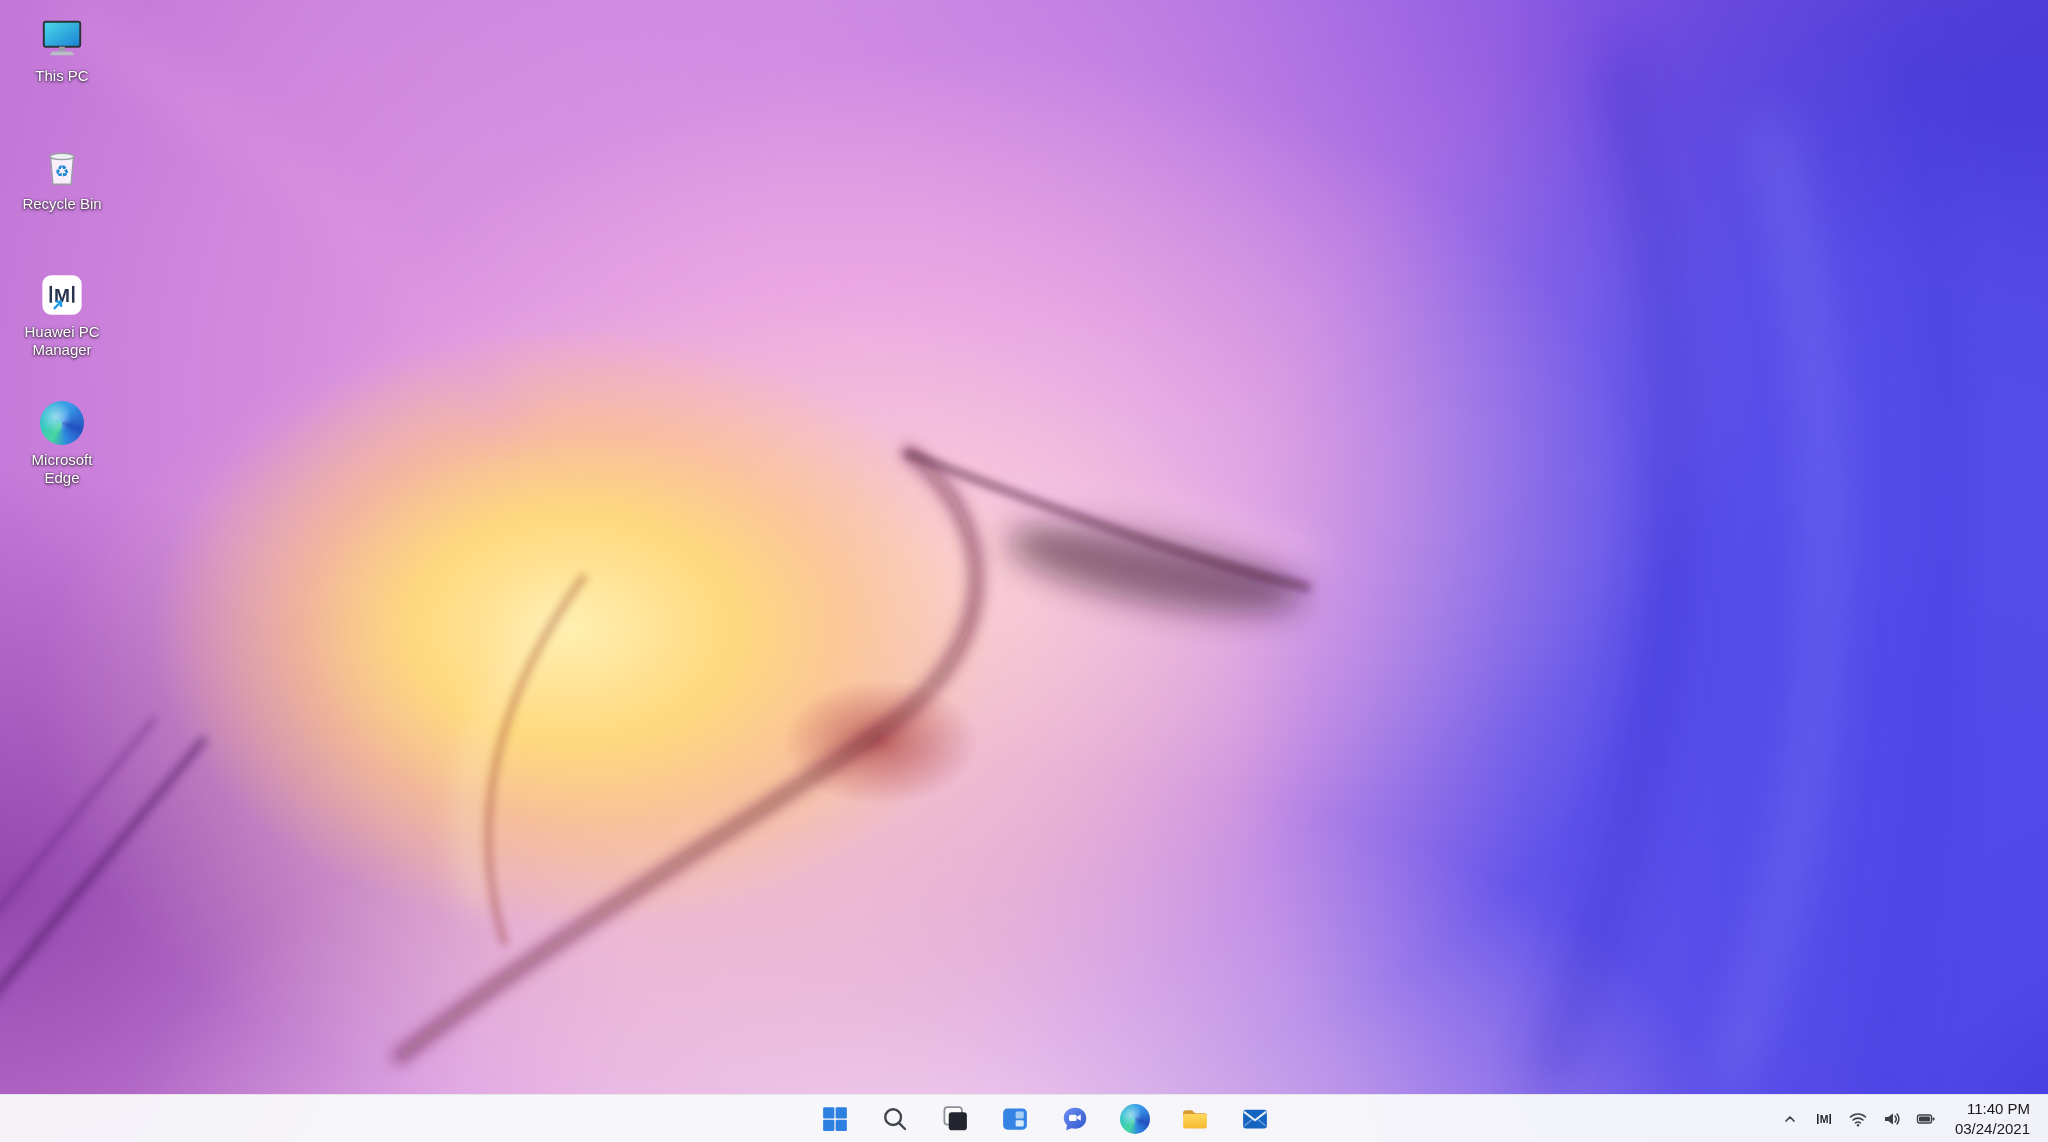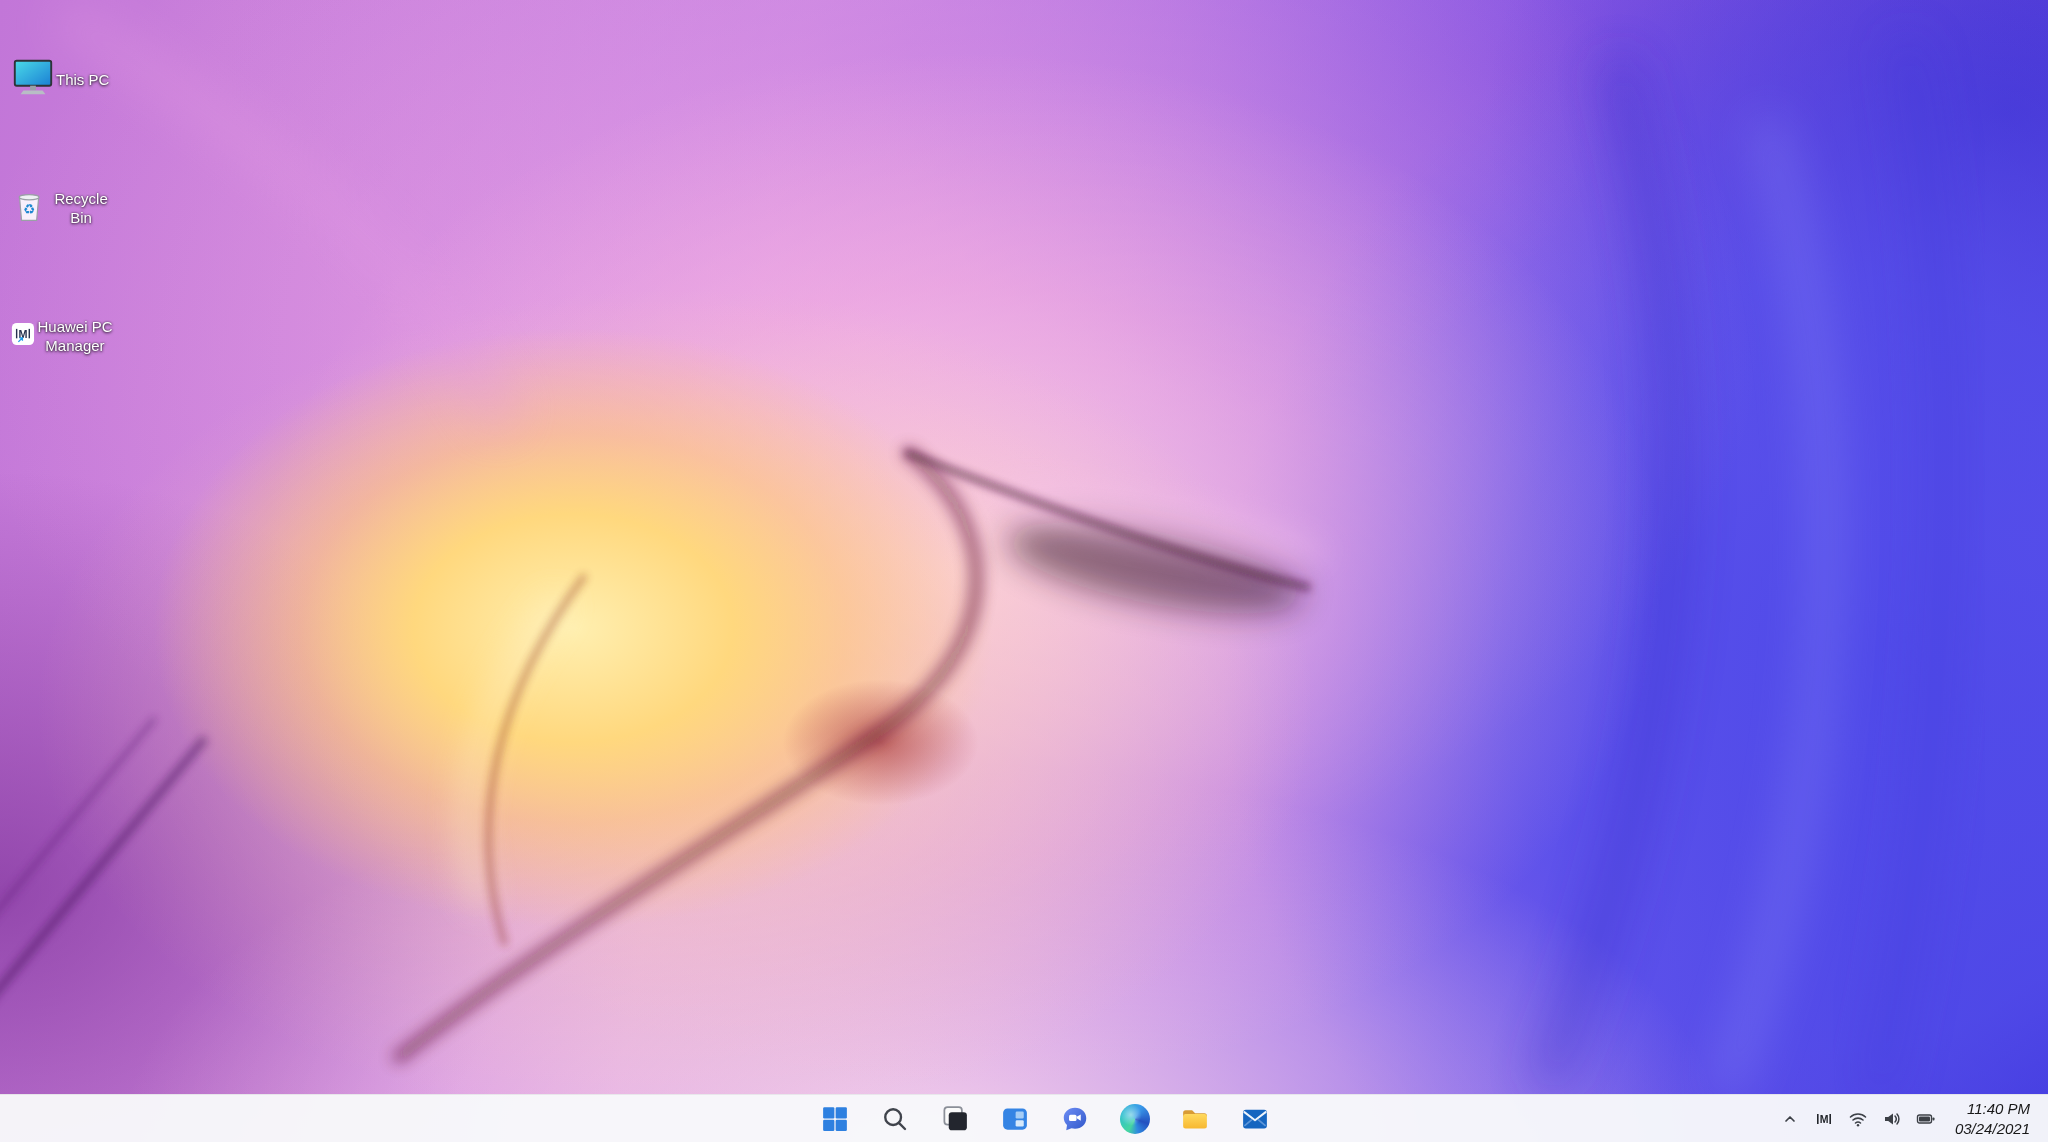--- a/index.html
+++ b/index.html
@@ -27,21 +27,21 @@
       radial-gradient(ellipse 520px 420px at 98% 10%, rgba(62,48,208,.85), rgba(62,48,208,0) 100%),
       radial-gradient(ellipse 640px 380px at 74% 6%, rgba(128,78,224,.8), rgba(128,78,224,0) 100%),
       radial-gradient(ellipse 460px 520px at 100% 95%, rgba(56,46,215,.85), rgba(56,46,215,0) 100%),
       radial-gradient(ellipse 520px 420px at 0% 78%, rgba(112,36,142,.6), rgba(112,36,142,0) 100%),
       linear-gradient(100deg, #c276d8 0%, #cf87dd 20%, #d593e3 36%, #bc80e4 52%, #8a62e9 72%, #5b49e6 100%);
   }
   .wall-art{position:absolute;inset:0;width:100%;height:100%;display:block;}
 
   
   .desktop-icons{position:absolute;left:10px;top:12px;width:104px;display:flex;flex-direction:column;}
-  .desktop-icon{height:128px;display:flex;flex-direction:row;align-items:center;padding-top:4px;border-radius:6px;cursor:default;}
+  .desktop-icon{height:128px;display:flex;flex-direction:column;align-items:center;padding-top:4px;border-radius:6px;cursor:default;}
   .icon-img{width:46px;height:46px;display:block;}
   .icon-img svg{width:100%;height:100%;display:block;}
   .icon-label{
     margin-top:5px;font-size:15px;line-height:1.22;color:#ffffff;text-align:center;max-width:98px;
     text-shadow:0 1px 3px rgba(0,0,0,.8),0 0 2px rgba(0,0,0,.55);
   }
   .edge-logo{
     display:block;width:44px;height:44px;margin:1px;border-radius:50%;
     background-color:#2e7ce0;
     background-image:
@@ -63,21 +63,21 @@
   }
   .task-btn{width:54px;height:42px;display:flex;align-items:center;justify-content:center;border-radius:7px;cursor:default;}
   .tb-icon{width:30px;height:30px;display:flex;align-items:center;justify-content:center;}
   .tb-icon svg{width:30px;height:30px;display:block;}
 
   .tray{position:absolute;right:0;top:0;height:100%;display:flex;align-items:center;padding-right:12px;}
   .tray-btn{height:40px;padding:0 7px;display:flex;align-items:center;justify-content:center;border-radius:6px;cursor:default;}
   .tray-btn svg{width:20px;height:20px;display:block;}
   .clock{
     margin-left:6px;padding:3px 6px;border-radius:6px;cursor:default;
-    text-align:right;font-size:15px;line-height:1.3;color:#191919;font-style:italic;
+    text-align:right;font-size:15px;line-height:1.3;color:#191919;
   }
 </style>
 </head>
 <body>
 
 <div class="screen">
 
   <div class="wallpaper">
     <svg class="wall-art" viewBox="0 0 2048 1142" preserveAspectRatio="none" aria-hidden="true">
       <defs>
@@ -145,20 +145,26 @@
           <rect x="3.5" y="3.5" width="41" height="41" rx="9" fill="#ffffff"></rect>
           <rect x="11" y="14.5" width="2.6" height="17.5" fill="#26324e"></rect>
           <rect x="34.4" y="14.5" width="2.6" height="17.5" fill="#26324e"></rect>
           <text x="24" y="31.5" text-anchor="middle" font-size="20" font-weight="bold" fill="#26324e" font-family="Liberation Sans, sans-serif">M</text>
           <path d="M15.5 38.5 L23 31 M17.6 31 H23 V36.4" fill="none" stroke="#1d9be8" stroke-width="2.4"></path>
         </svg>
       </span>
       <span class="icon-label">Huawei PC Manager</span>
     </div>
 
+    <div class="desktop-icon">
+      <span class="icon-img">
+        <span class="edge-logo"></span>
+      </span>
+      <span class="icon-label">Microsoft Edge</span>
+    </div>
 
   </div>
 
   <div class="taskbar">
 
     <div class="taskbar-center">
 
       <div class="task-btn">
         <span class="tb-icon">
           <svg viewBox="0 0 24 24">

